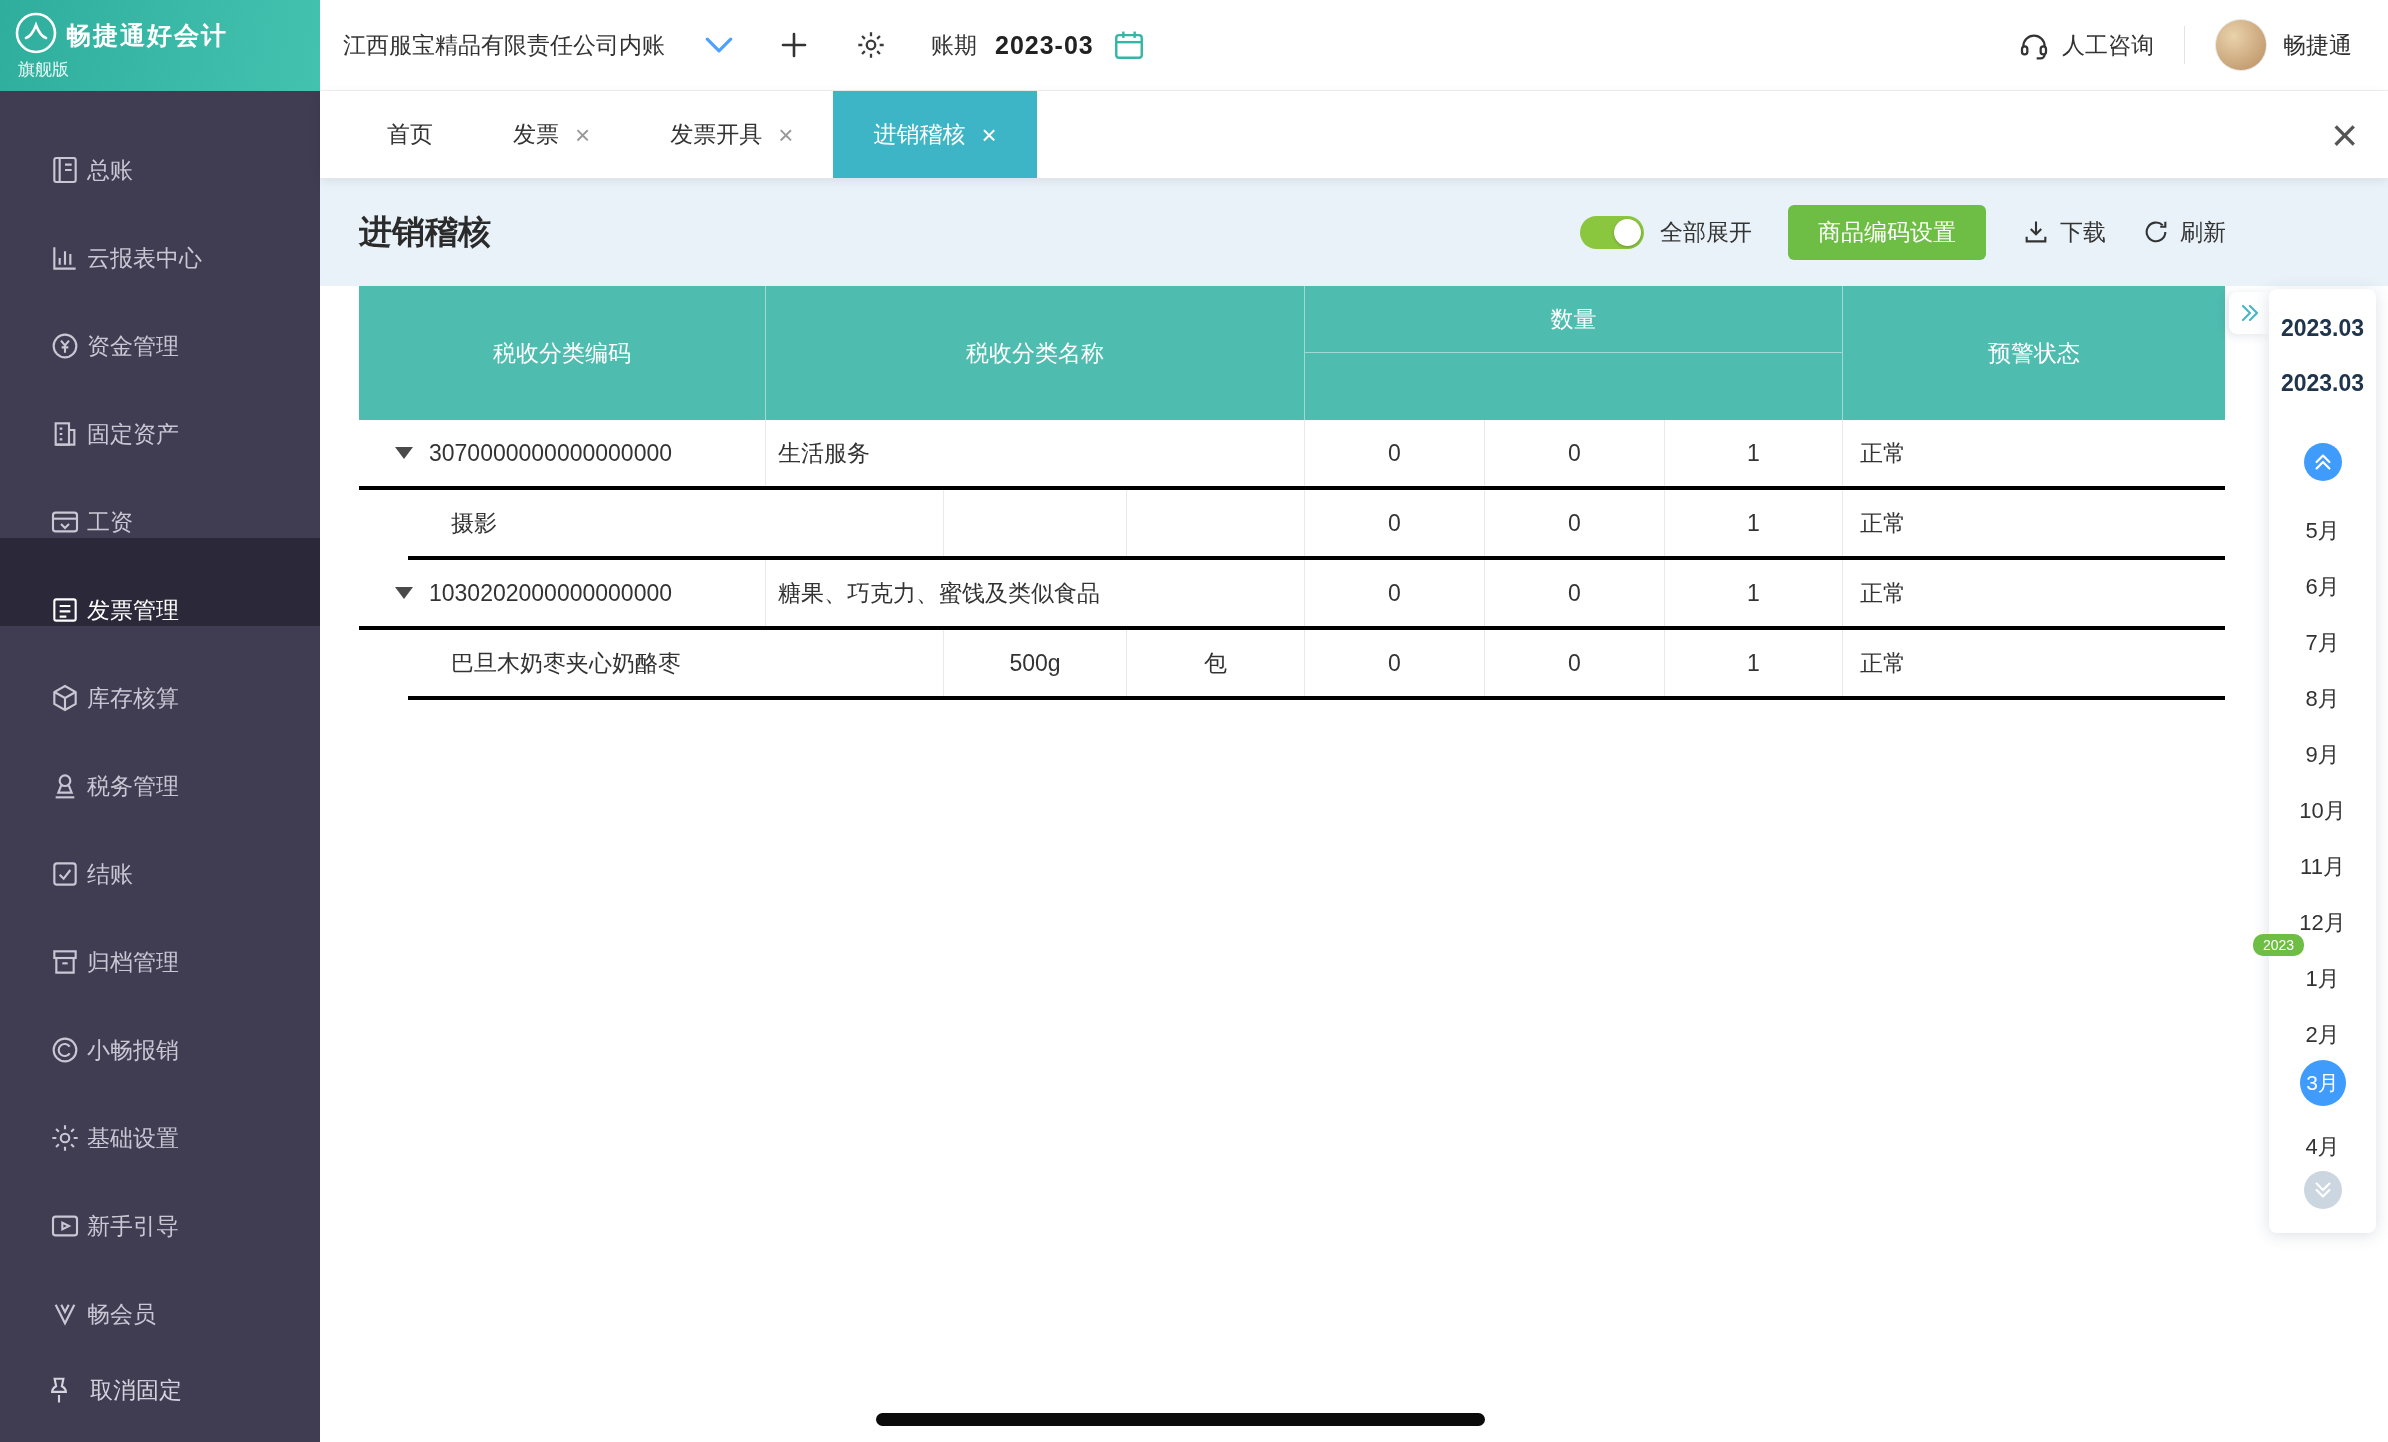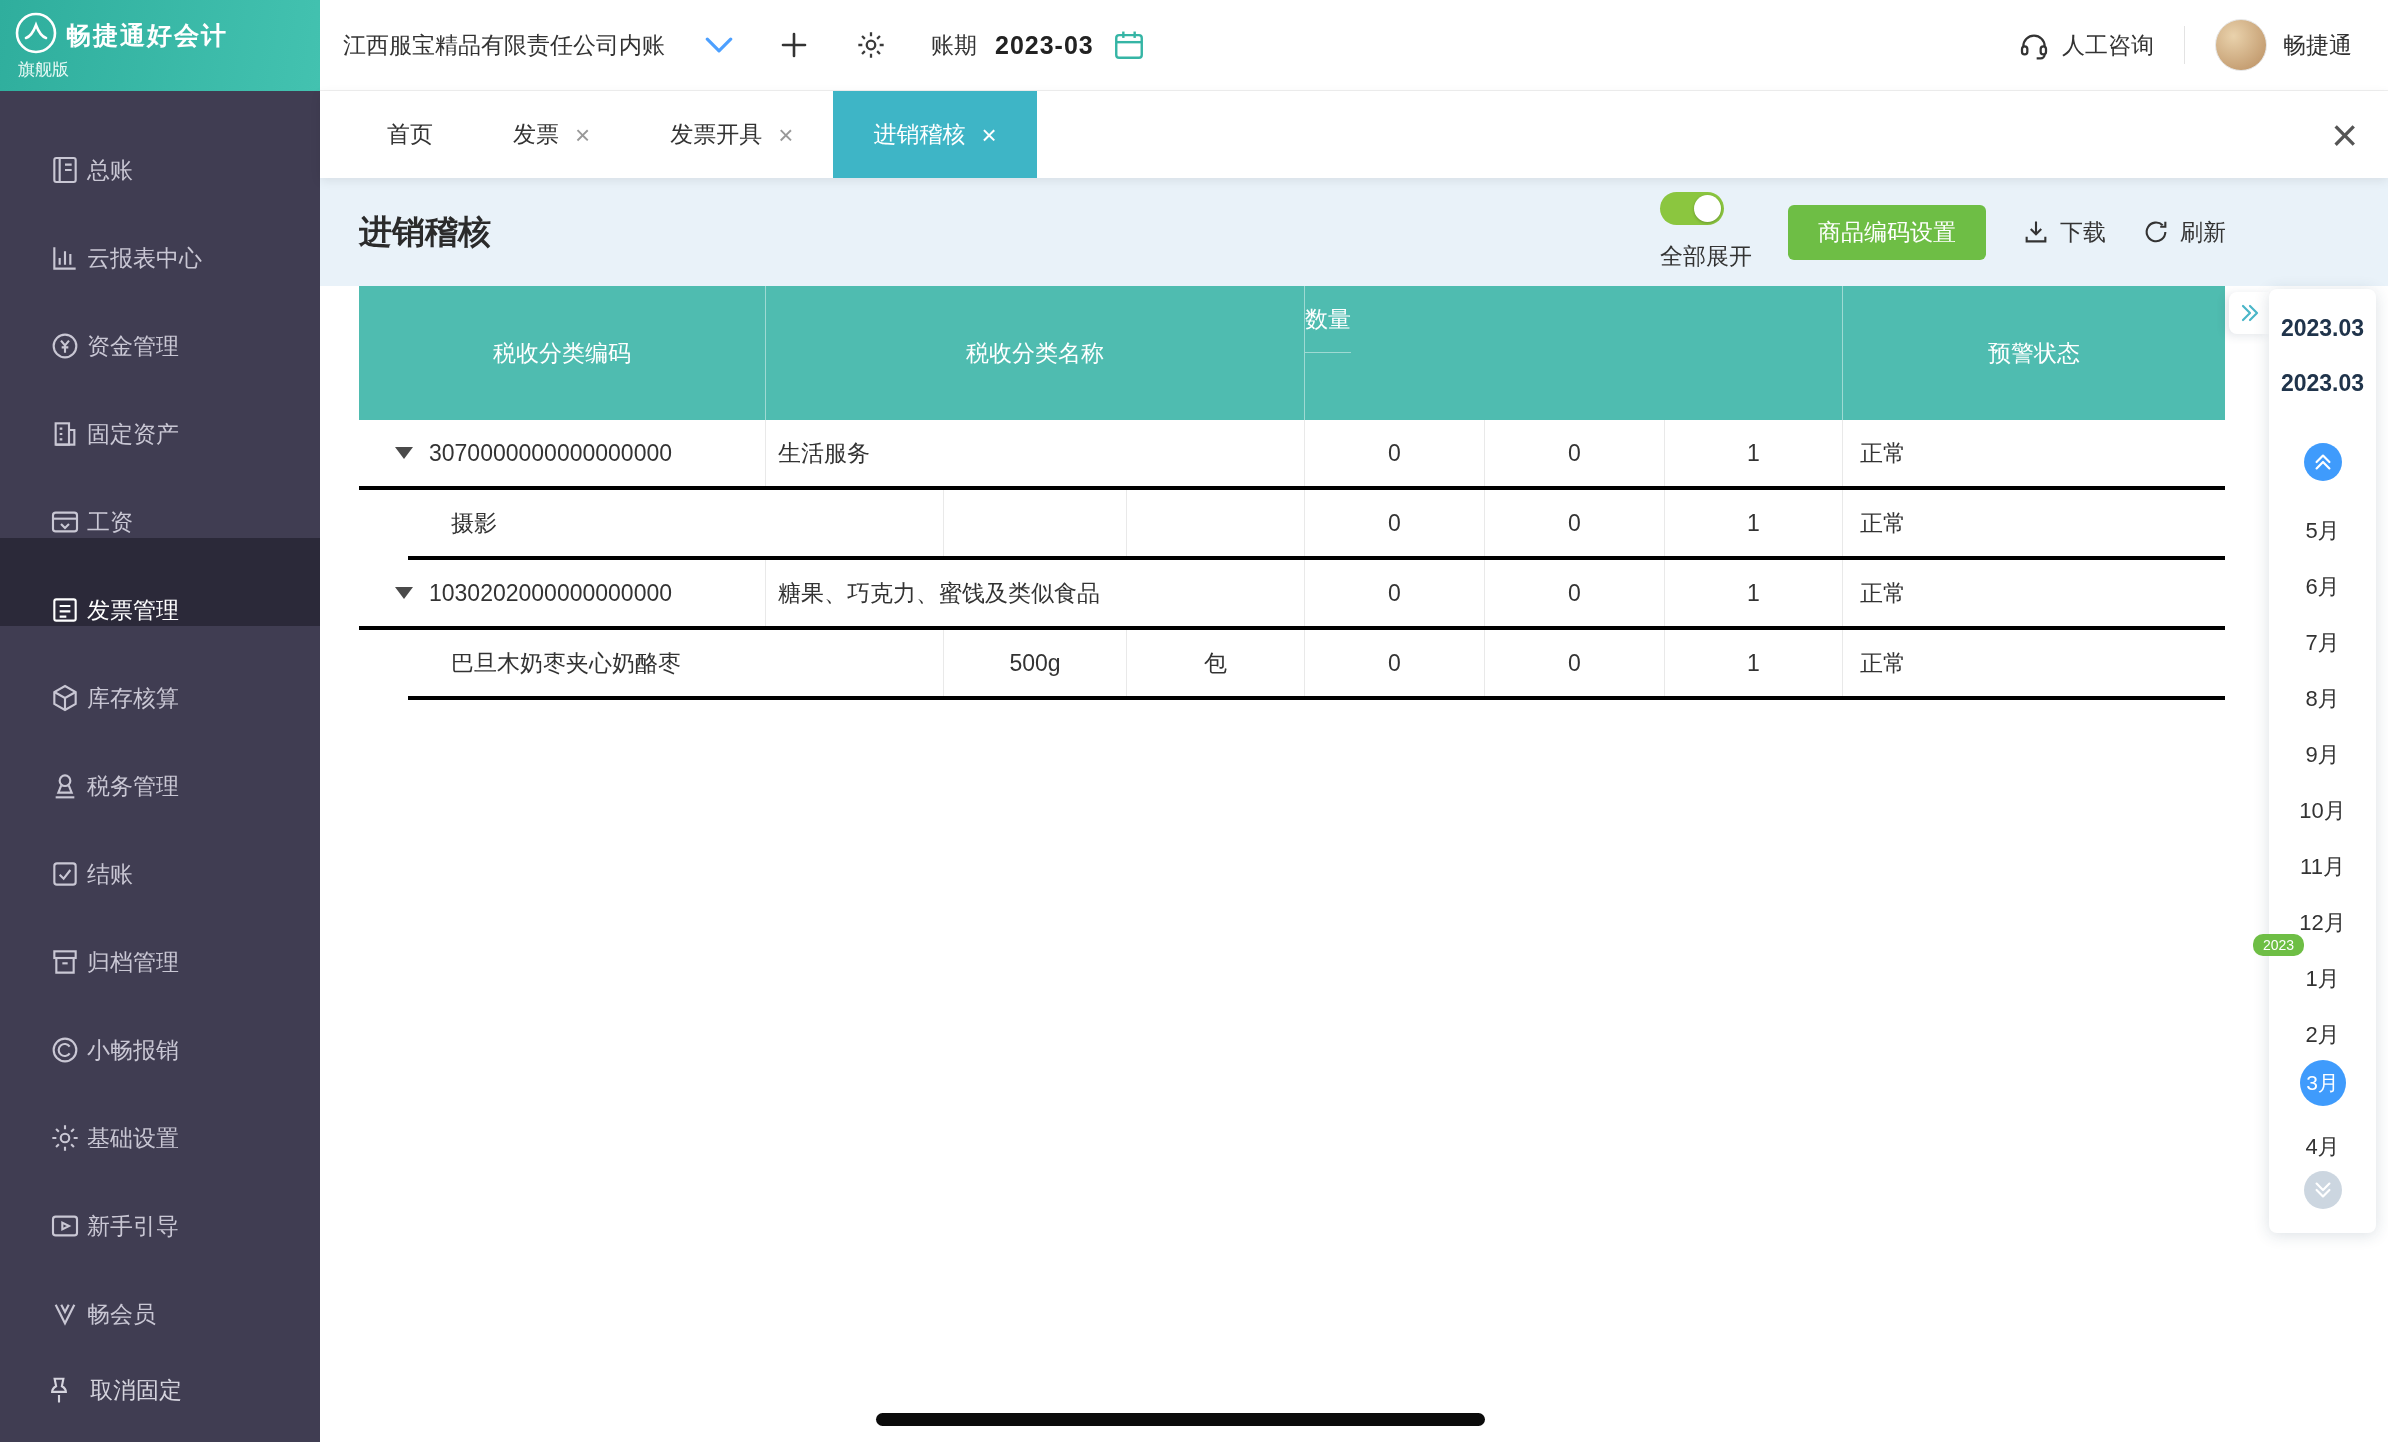--- a/index.html
+++ b/index.html
@@ -43,33 +43,33 @@
   .tab .x::before{content:"\00D7";}
   .tab.active .x{color:#fff;}
   .tabbar-close{position:absolute;right:30px;top:50%;transform:translateY(-50%);font-size:46px;color:#555;line-height:1;cursor:pointer;}
   .tabbar-close::before{content:"\00D7";}
 
   
   .content{flex:1;position:relative;background:var(--content-bg,#e9f2f9);overflow:hidden;}
   .title-row{height:108px;display:flex;align-items:center;margin-left:39px;width:1867px;}
   .page-title{font-size:33px;font-weight:bold;color:#2b2b2b;}
   .controls{margin-left:auto;display:flex;align-items:center;gap:36px;}
-  .toggle-group{display:flex;align-items:flex-start;gap:16px;flex-direction:column;}
+  .toggle-group{display:flex;align-items:center;gap:16px;}
   .toggle{width:64px;height:33px;border-radius:17px;background:var(--toggle-on,#8bc63f);position:relative;cursor:pointer;}
   .toggle .knob{position:absolute;right:3px;top:3px;width:27px;height:27px;border-radius:50%;background:#fff;box-shadow:0 1px 3px rgba(0,0,0,.25);}
   .toggle-label{font-size:23px;color:#333;}
   .green-btn{height:55px;padding:0 30px;background:var(--green,#6ebe45);color:#fff;font-size:23px;border:none;border-radius:6px;display:flex;align-items:center;cursor:pointer;font-family:inherit;}
   .tool{display:flex;align-items:center;gap:10px;font-size:23px;color:#333;cursor:pointer;}
 
   .white-area{position:absolute;left:0;right:0;top:108px;bottom:0;background:#fff;}
   .table{margin-left:39px;width:1866px;}
   .thead{display:grid;grid-template-columns:407px 539px 538px 382px;height:134px;background:var(--table-header,#4fbcb0);color:#fff;font-size:23px;}
   .th{display:flex;align-items:center;justify-content:center;border-right:1px solid rgba(255,255,255,.45);}
   .thead > .th:last-child{border-right:none;}
-  .th-group{display:flex;flex-direction:row;border-right:1px solid rgba(255,255,255,.45);}
+  .th-group{display:flex;flex-direction:column;border-right:1px solid rgba(255,255,255,.45);}
   .th-group-title{height:67px;display:flex;align-items:center;justify-content:center;border-bottom:1px solid rgba(255,255,255,.45);}
   .th-sub{display:grid;grid-template-columns:180px 180px 178px;flex:1;}
   .th-sub div{display:flex;align-items:center;justify-content:center;border-right:1px solid rgba(255,255,255,.45);}
   .th-sub div:last-child{border-right:none;}
 
   .trow{display:grid;height:70px;background:#fff;border-bottom:4px solid #000000;font-size:23px;color:#333;}
   .trow.parent{grid-template-columns:407px 539px 180px 180px 178px 382px;width:1866px;}
   .trow.child{grid-template-columns:536px 183px 178px 180px 180px 178px 382px;margin-left:49px;width:1817px;}
   .tc{display:flex;align-items:center;border-right:1px solid #e9e9e9;overflow:hidden;white-space:nowrap;}
   .trow .tc:last-child{border-right:none;}

